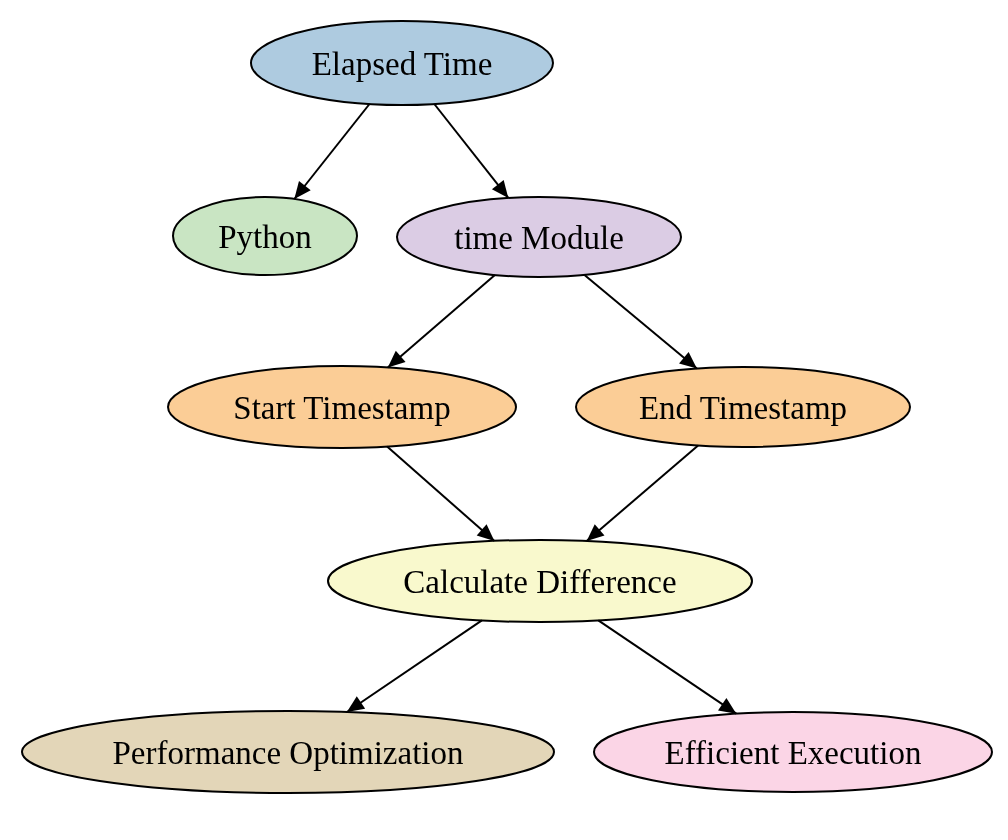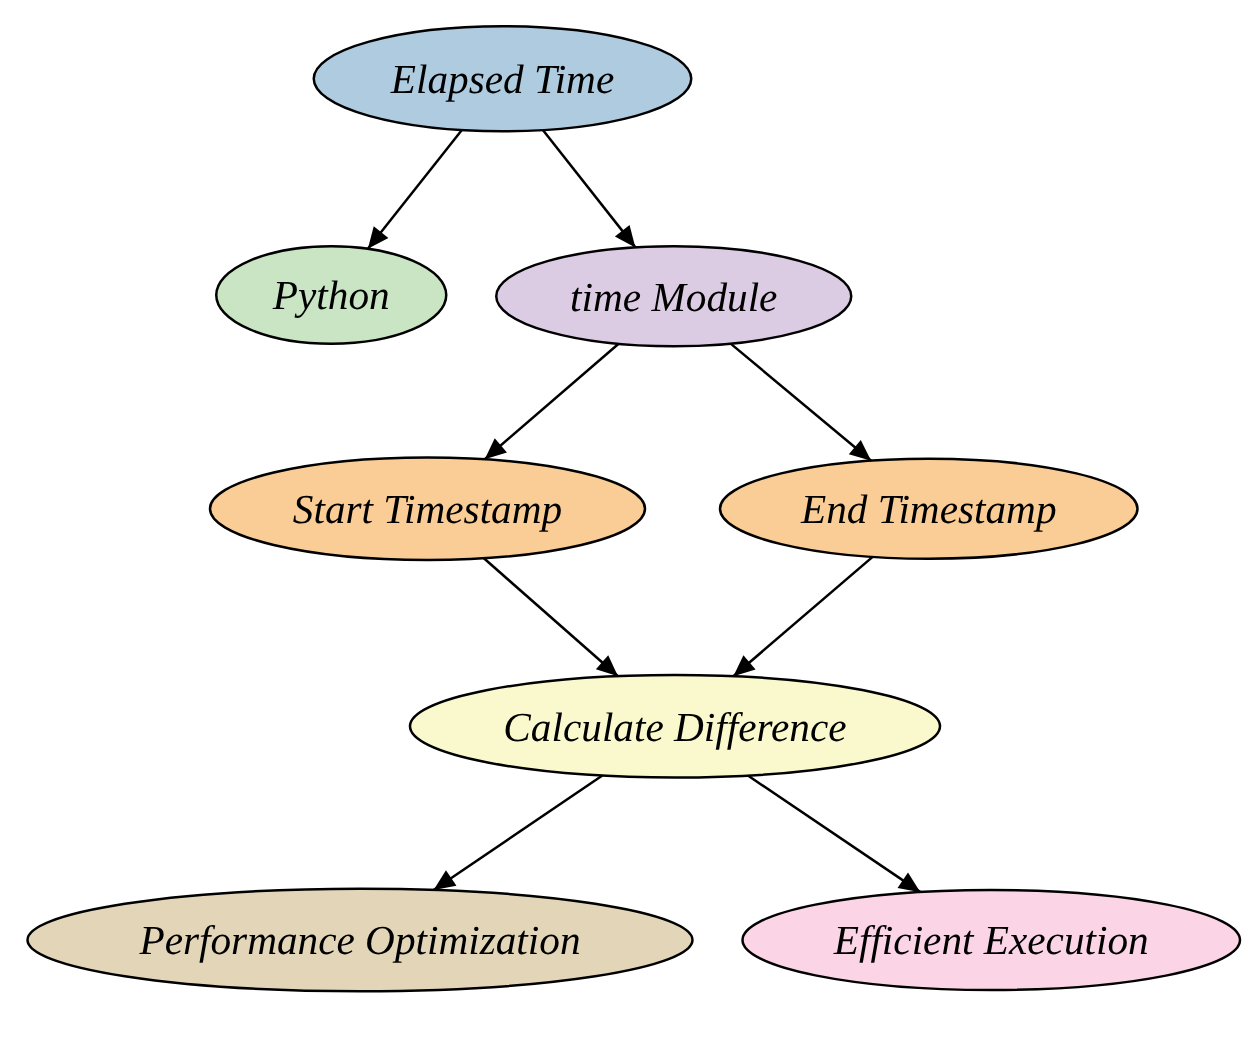--- a/index.html
+++ b/index.html
@@ -6,21 +6,20 @@
     margin: 0;
     padding: 0;
     background: #ffffff;
   }
   #stage {
     width: 1008px;
     height: 840px;
     background: #ffffff;
     position: relative;
     overflow: hidden;
-    font-style: italic;
   }
   svg {
     display: block;
     font-family: "Liberation Serif", "DejaVu Serif", serif;
   }
   .node-shape {
     stroke: #000000;
     stroke-width: 2;
   }
   .node-label {

